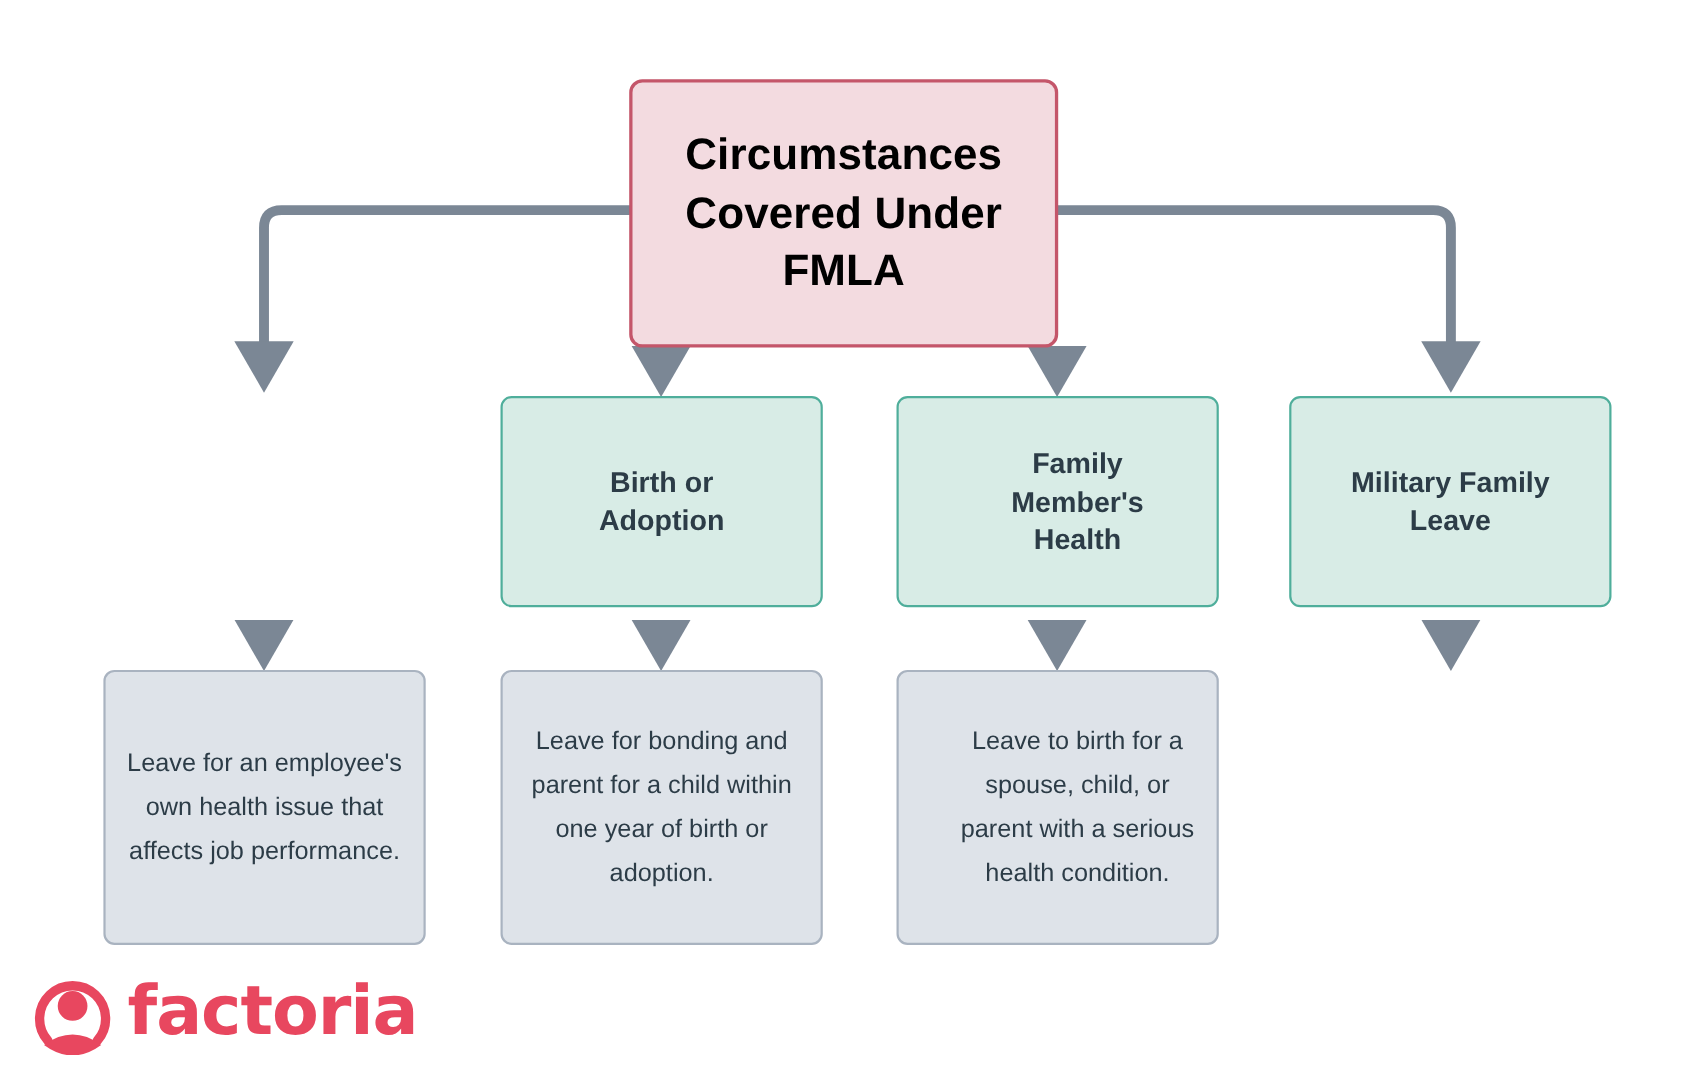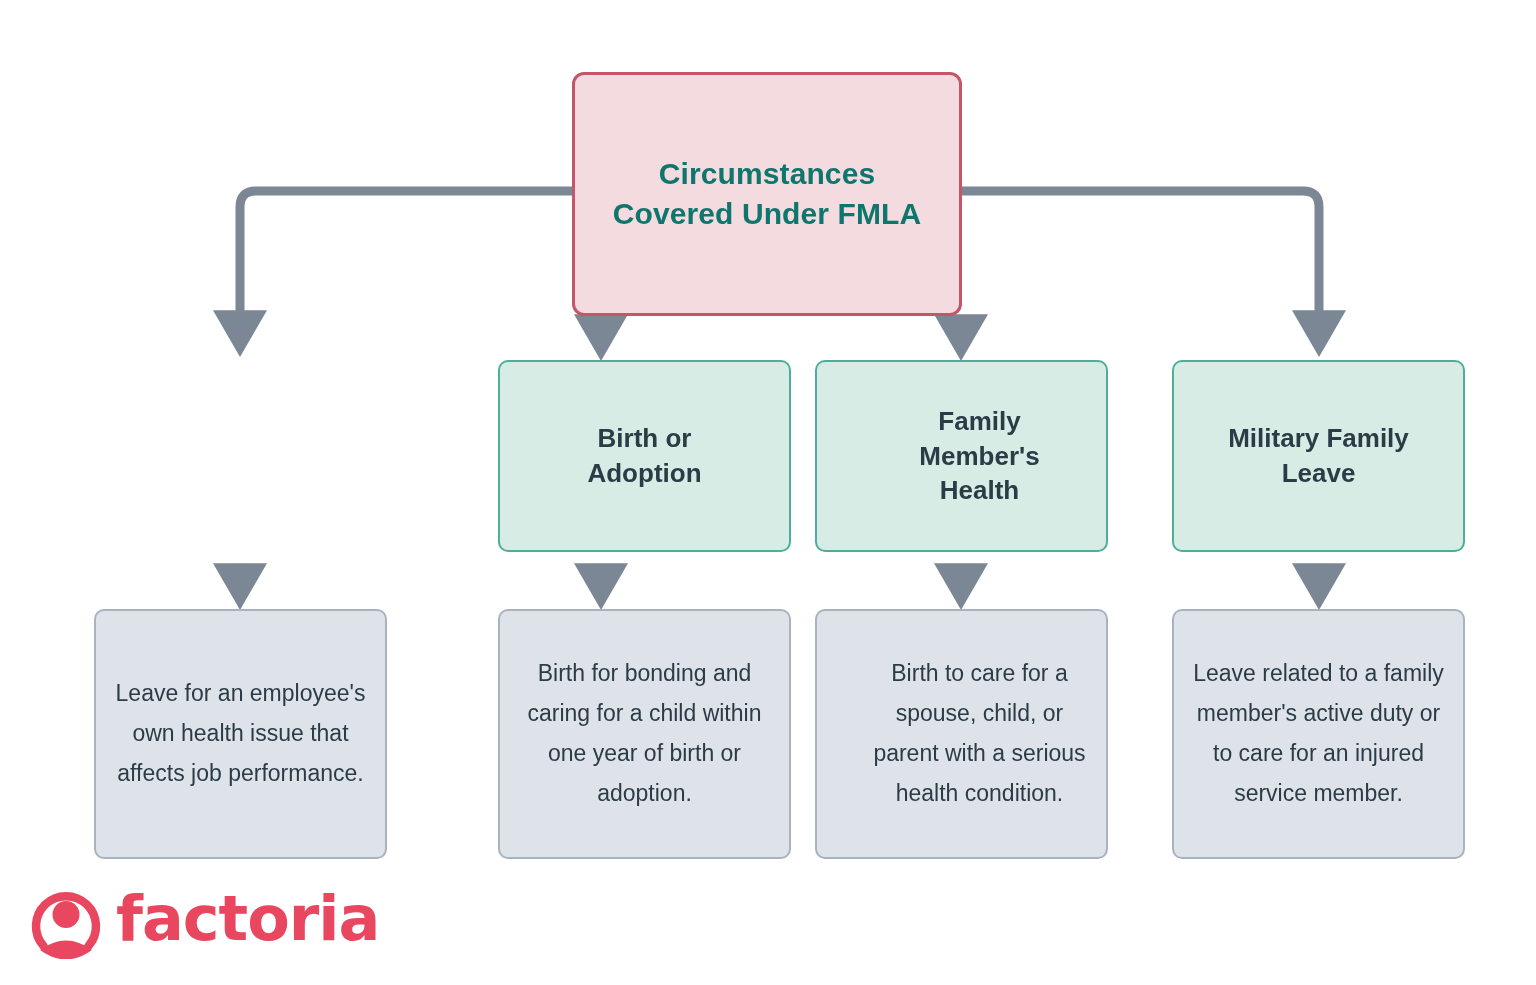--- a/index.html
+++ b/index.html
@@ -42,23 +42,23 @@
   .node-root {
     left: 572px;
     top: 72px;
     width: 390px;
     height: 244px;
     background: #f3dbe0;
     border: 3px solid #c4566a;
     border-radius: 12px;
   }
   .node-root .node-label {
-    font-size: 30px;
+    font-size: 40px;
     font-weight: 700;
-    color: #0f766e;
+    color: #000000;
     line-height: 1.32;
     letter-spacing: 0.1px;
     padding: 0 16px;
     white-space: pre-line;
   }
 
   
   .node-cat {
     width: 293px;
     height: 192px;
@@ -88,21 +88,21 @@
   .node-desc .node-label {
     font-size: 23px;
     font-weight: 400;
     color: #2c3c47;
     line-height: 1.73;
     padding: 0 18px;
   }
 
   
   .col-0 { left: 94px; }
-  .col-1 { left: 455px; margin-left: 43px; }
+  .col-1 { left: 455px; }
   .col-2 { left: 815px; padding-left: 36px; }
   .col-3 { left: 1172px; }
 
   
   #logo {
     position: absolute;
     left: 30px;
     top: 880px;
     height: 82px;
     display: flex;
@@ -162,27 +162,24 @@
   </div>
   <div class="node node-desc col-0">
     <div class="node-label">Leave for an employee's own health issue that affects job performance.</div>
   </div>
 
   <div class="node node-cat col-3">
     <div class="node-label">Military Family
 Leave</div>
   </div>
   <div class="node node-desc col-1">
-    <div class="node-label">Birth for bonding and caring for a child within one year of birth or adoption.</div>
+    <div class="node-label">Leave for bonding and parent for a child within one year of birth or adoption.</div>
   </div>
   <div class="node node-desc col-2">
-    <div class="node-label">Birth to care for a spouse, child, or parent with a serious health condition.</div>
-  </div>
-  <div class="node node-desc col-3">
-    <div class="node-label">Leave related to a family member's active duty or to care for an injured service member.</div>
+    <div class="node-label">Leave to birth for a spouse, child, or parent with a serious health condition.</div>
   </div>
 
   <div id="logo">
     <svg id="logo-mark" viewBox="0 0 72 76" aria-hidden="true">
 
       <path d="M 13.5 63 A 30 30 0 1 1 58.5 63" fill="none" stroke="#e8475f" stroke-width="8.5" stroke-linecap="round"></path>
 
       <circle cx="36" cy="31.5" r="13.5" fill="#e8475f"></circle>
 
       <path d="M 10 67 Q 36 48 62 67 Q 36 86 10 67 Z" fill="#e8475f"></path>

